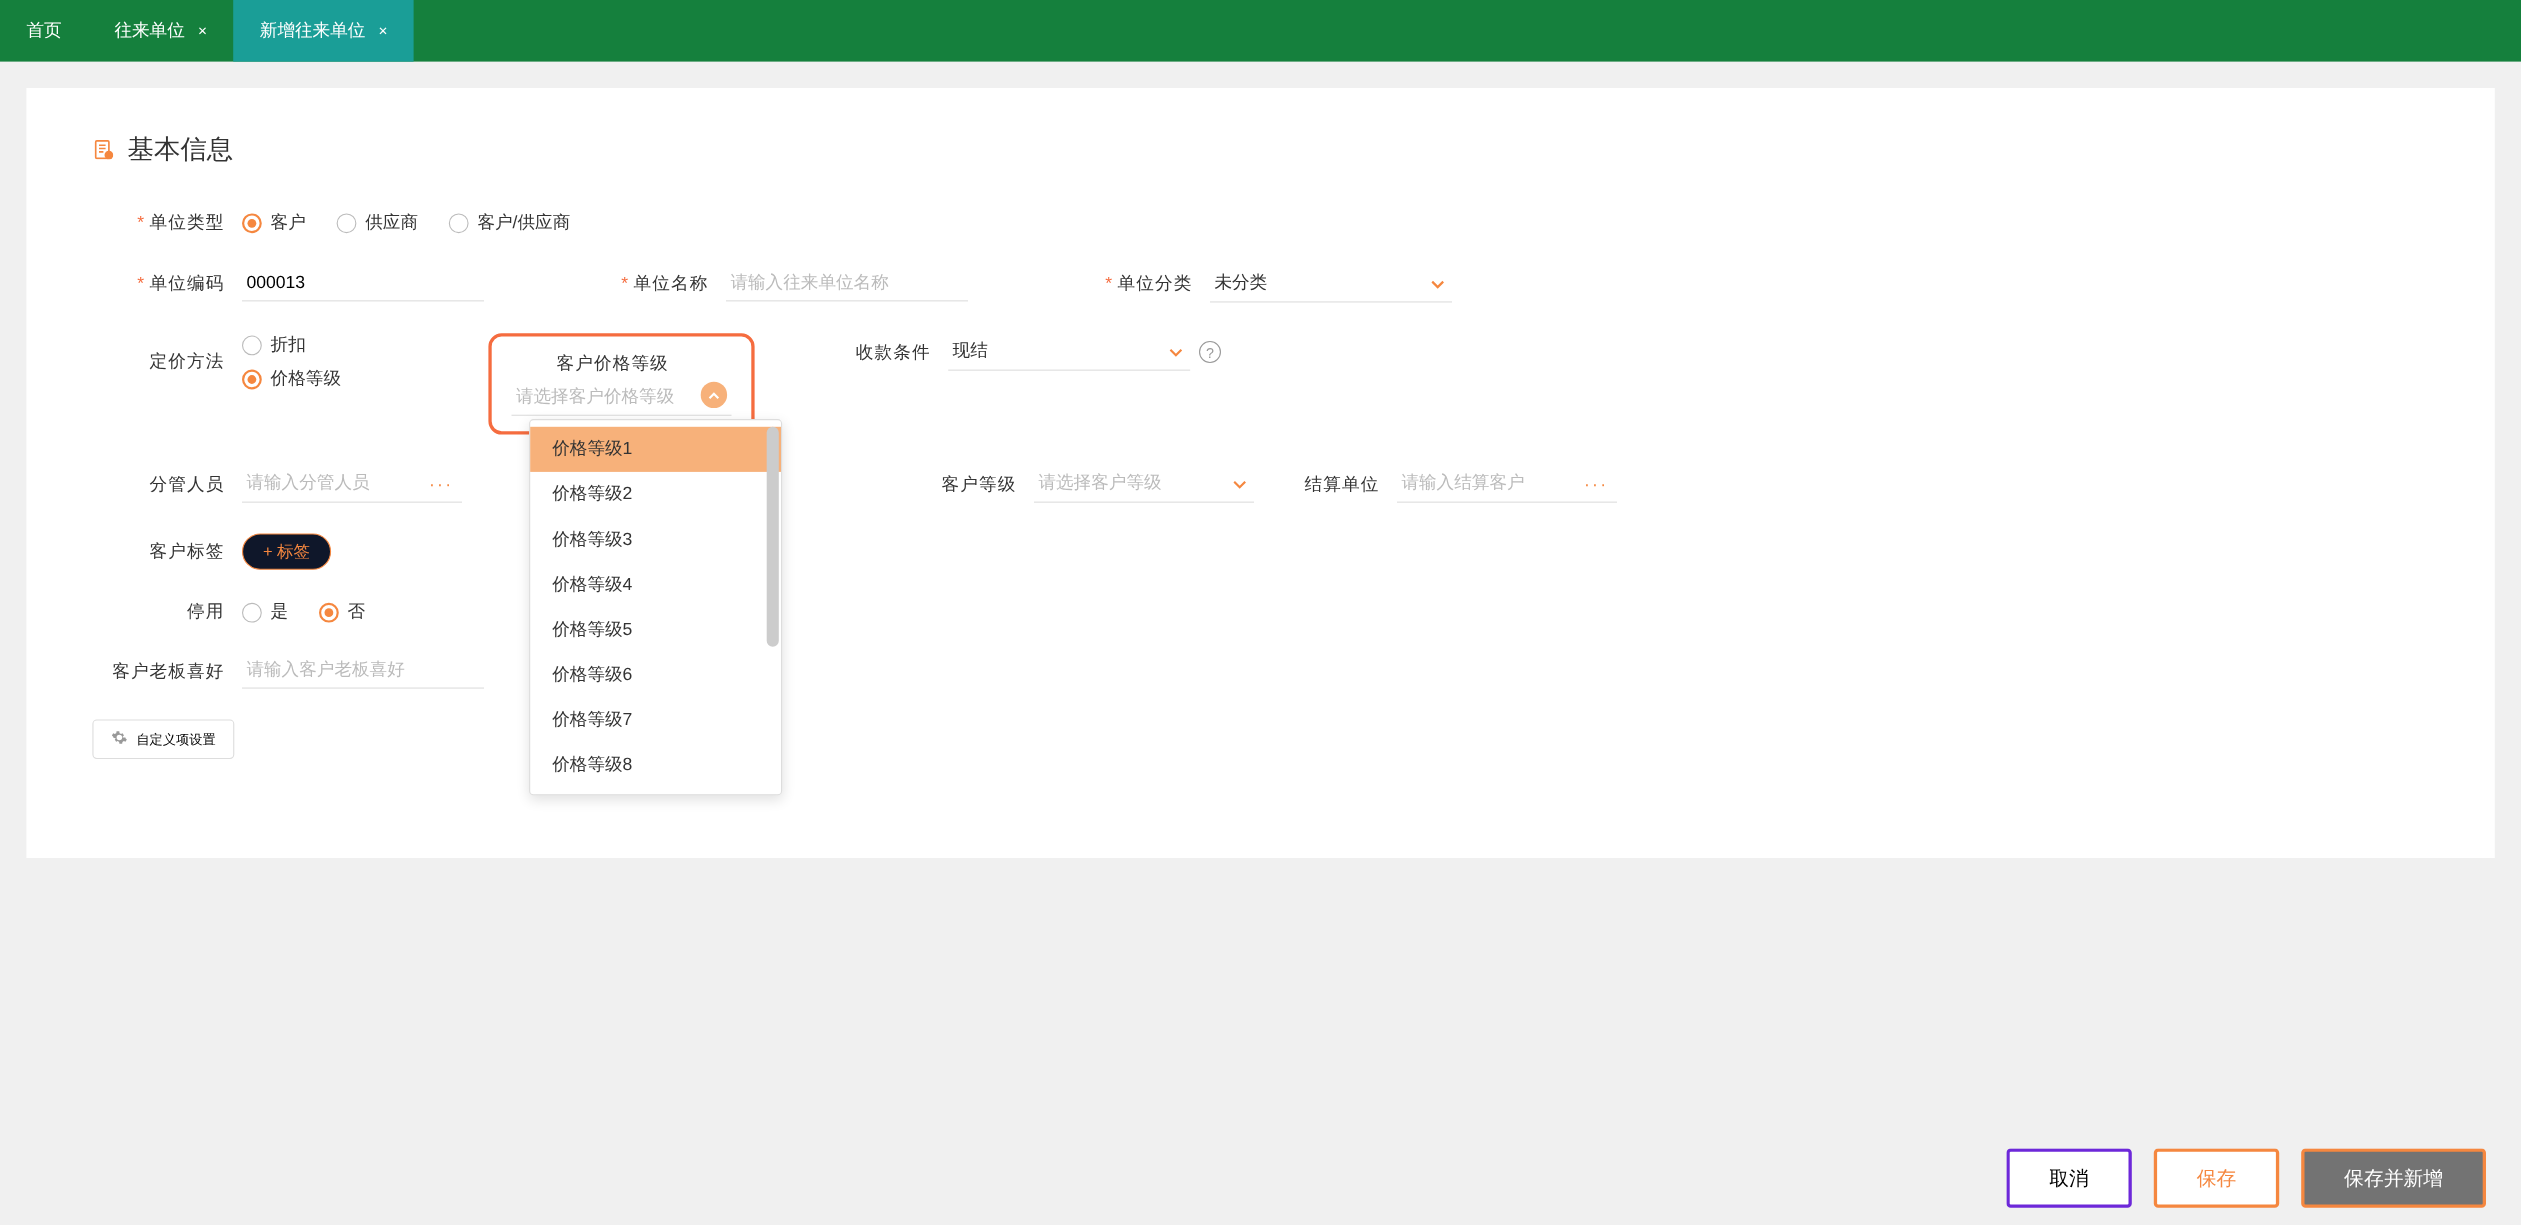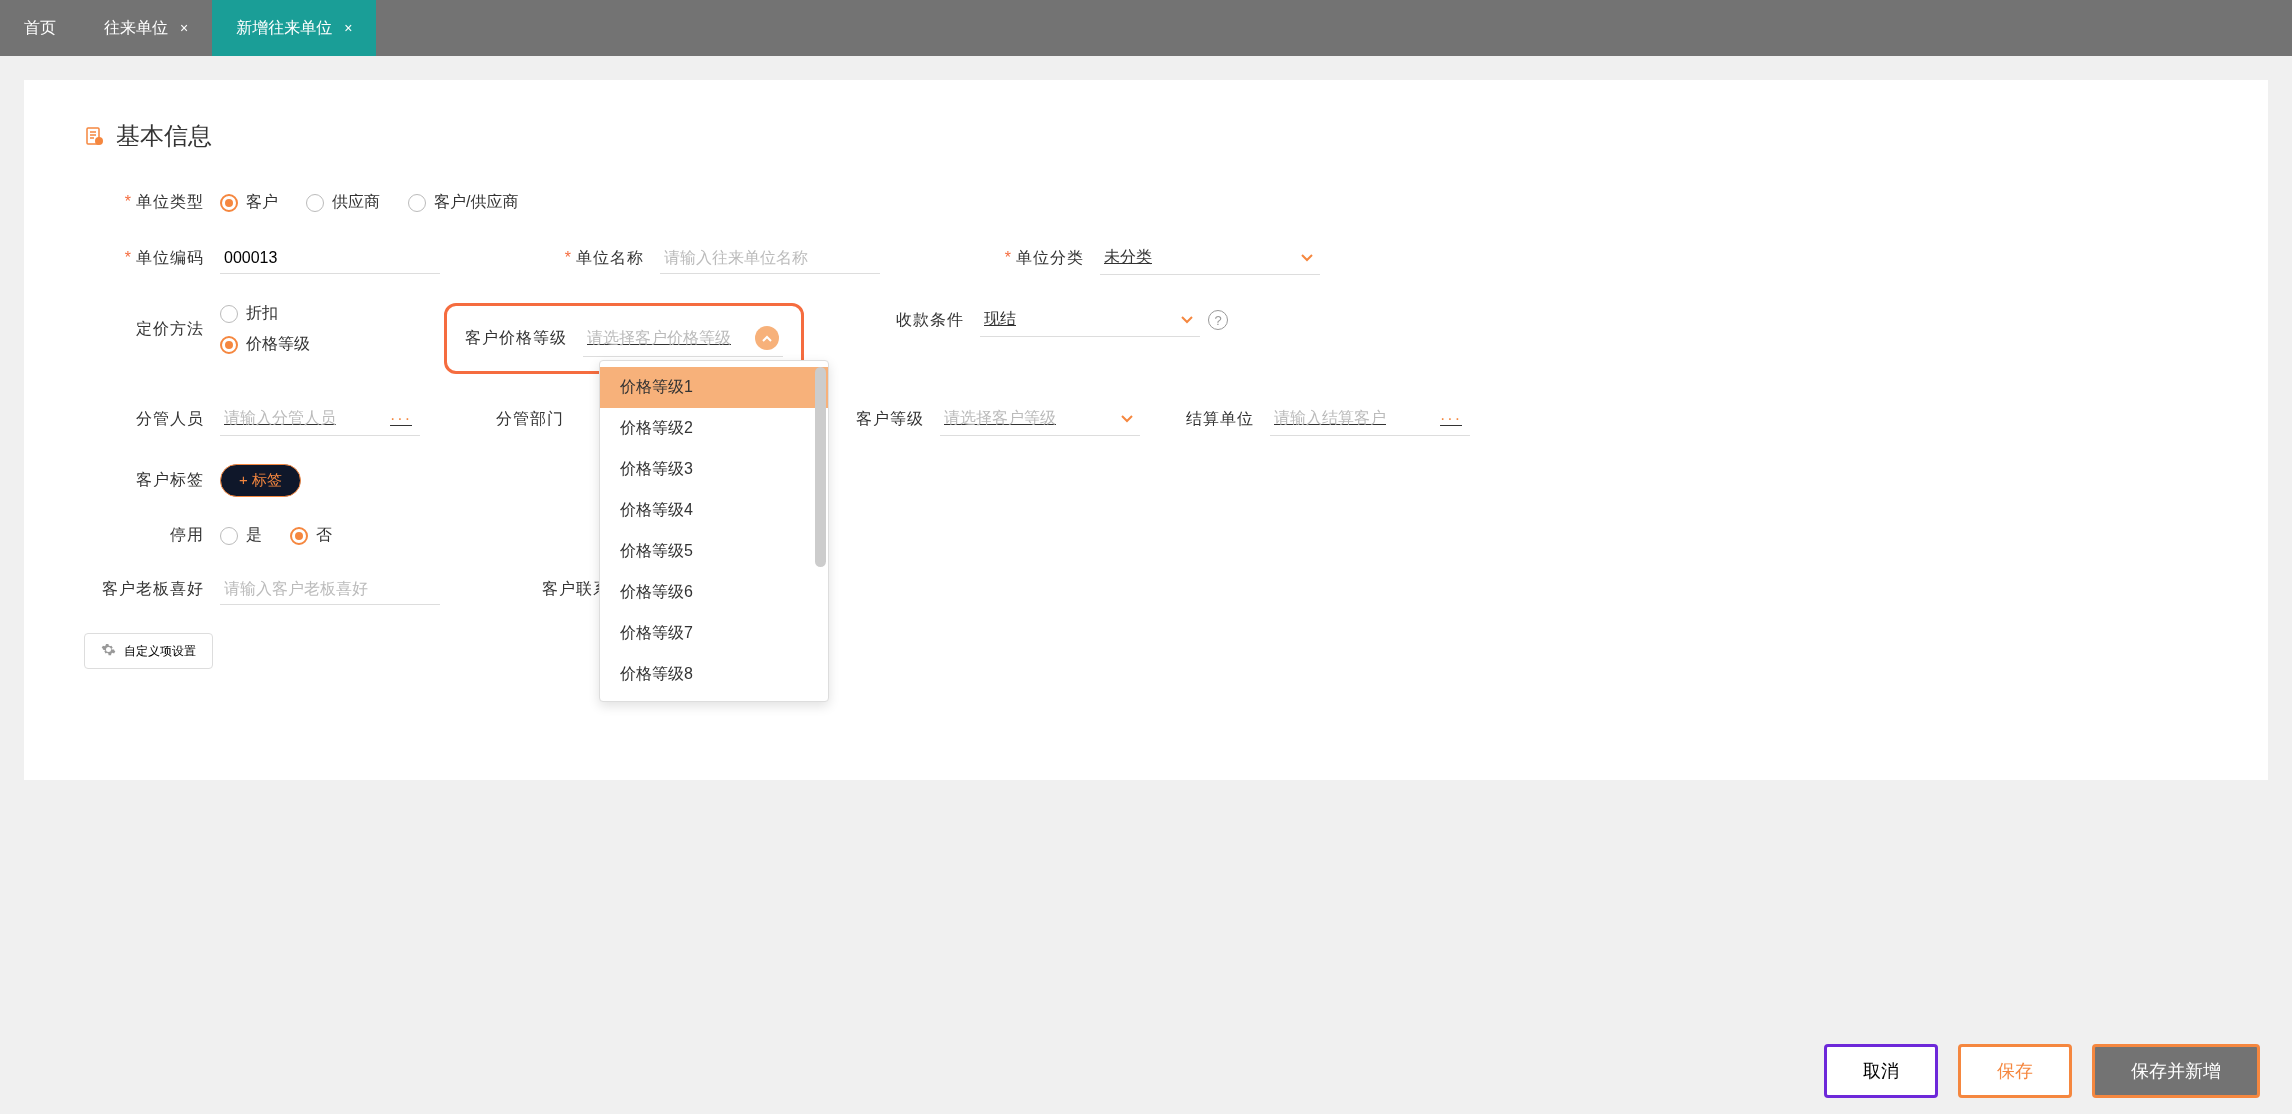--- a/index.html
+++ b/index.html
@@ -5,21 +5,21 @@
 * { box-sizing: border-box; margin: 0; padding: 0; }
 body {
   font-family: -apple-system, "PingFang SC", "Microsoft YaHei", sans-serif;
   background: #f0f0f0;
   font-size: 16px;
   color: #333;
 }
 
 
 .tab-bar {
-  background: #737373;
+  background: #15803d;
   display: flex;
   height: 56px;
   align-items: flex-start;
 }
 .tab {
   height: 100%;
   display: flex;
   align-items: center;
   padding: 0 24px;
   color: #fff;
@@ -99,42 +99,42 @@
   border: none;
   border-bottom: 1px solid #ddd;
   padding: 6px 4px;
   font-size: 16px;
   width: 220px;
   outline: none;
   background: transparent;
 }
 .uinput::placeholder { color: #bbb; }
 .udroptrigger {
-  display: inline-flex; align-items: center;
+  display: inline-flex; align-items: flex-end;
   border-bottom: 1px solid #ddd;
   width: 220px; padding: 6px 4px;
   justify-content: space-between;
   cursor: pointer;
-  text-decoration: underline;
 }
 .udroptrigger .ph { color: #bbb; }
 .chev {
   color: #f5873f; font-size: 14px;
   width: 18px; height: 18px; display: inline-flex;
   align-items: center; justify-content: center;
 }
 
 
 .highlight-box {
   border: 3px solid #f56c3f;
   border-radius: 12px;
   padding: 14px 18px;
   display: flex;
   align-items: center;
   margin-right: 40px;
+  flex-direction: column;
 }
 
 
 .dropdown-wrap { position: relative; }
 .dropdown-popup {
   position: absolute;
   top: 40px; left: 16px;
   width: 230px;
   background: #fff;
   border: 1px solid #ddd;

